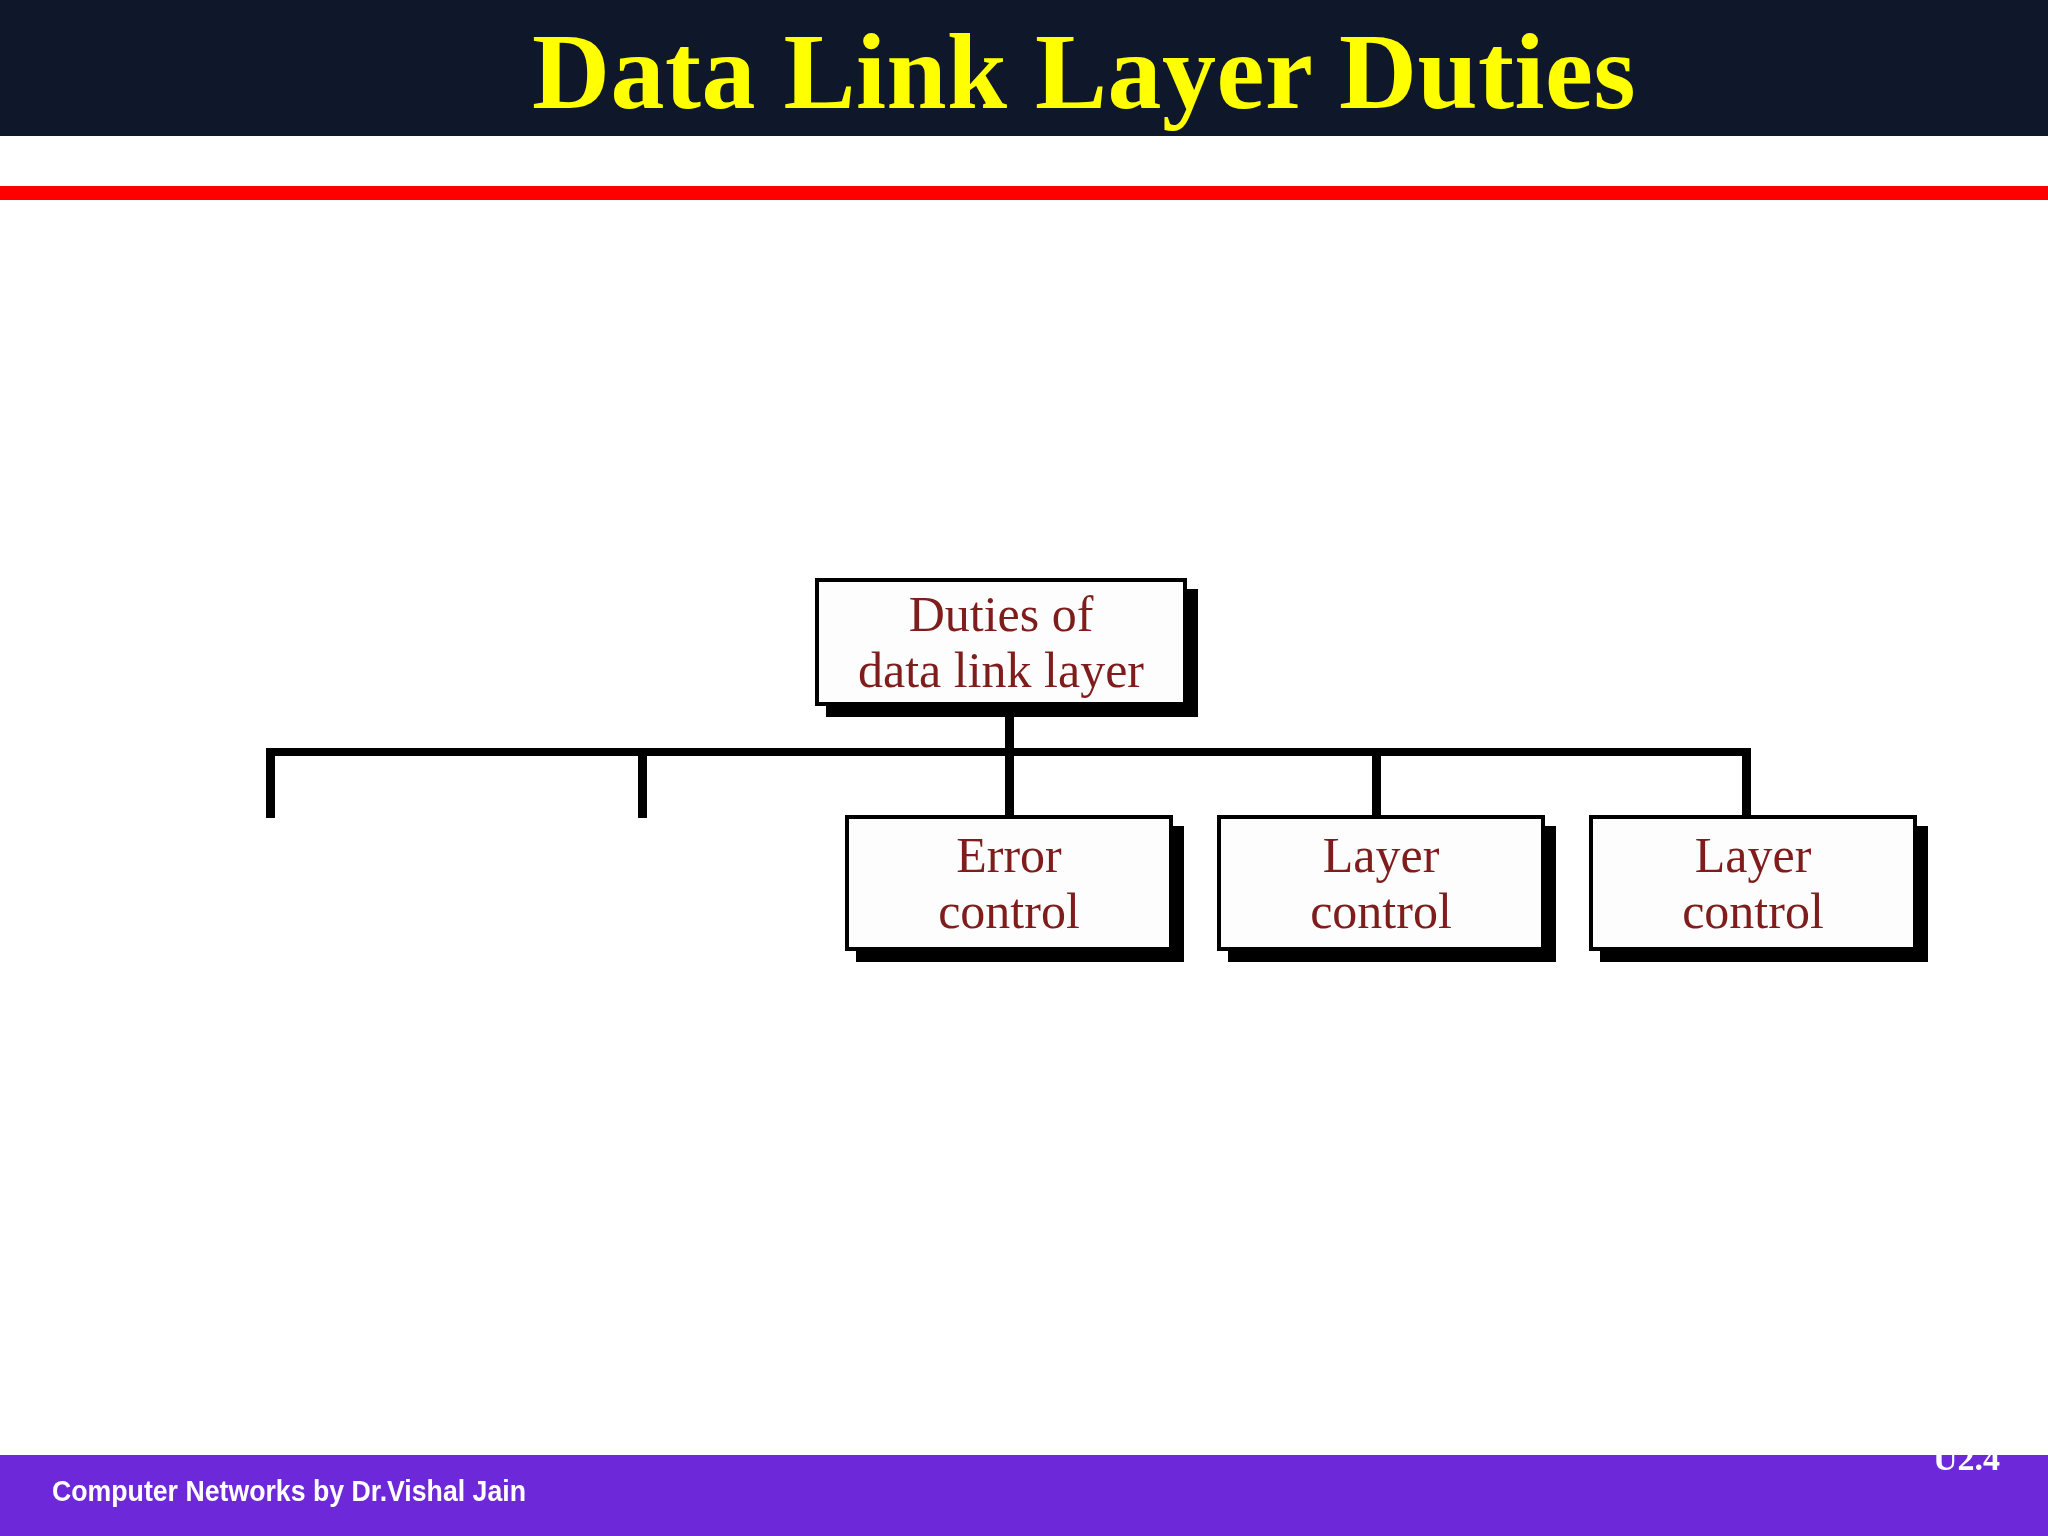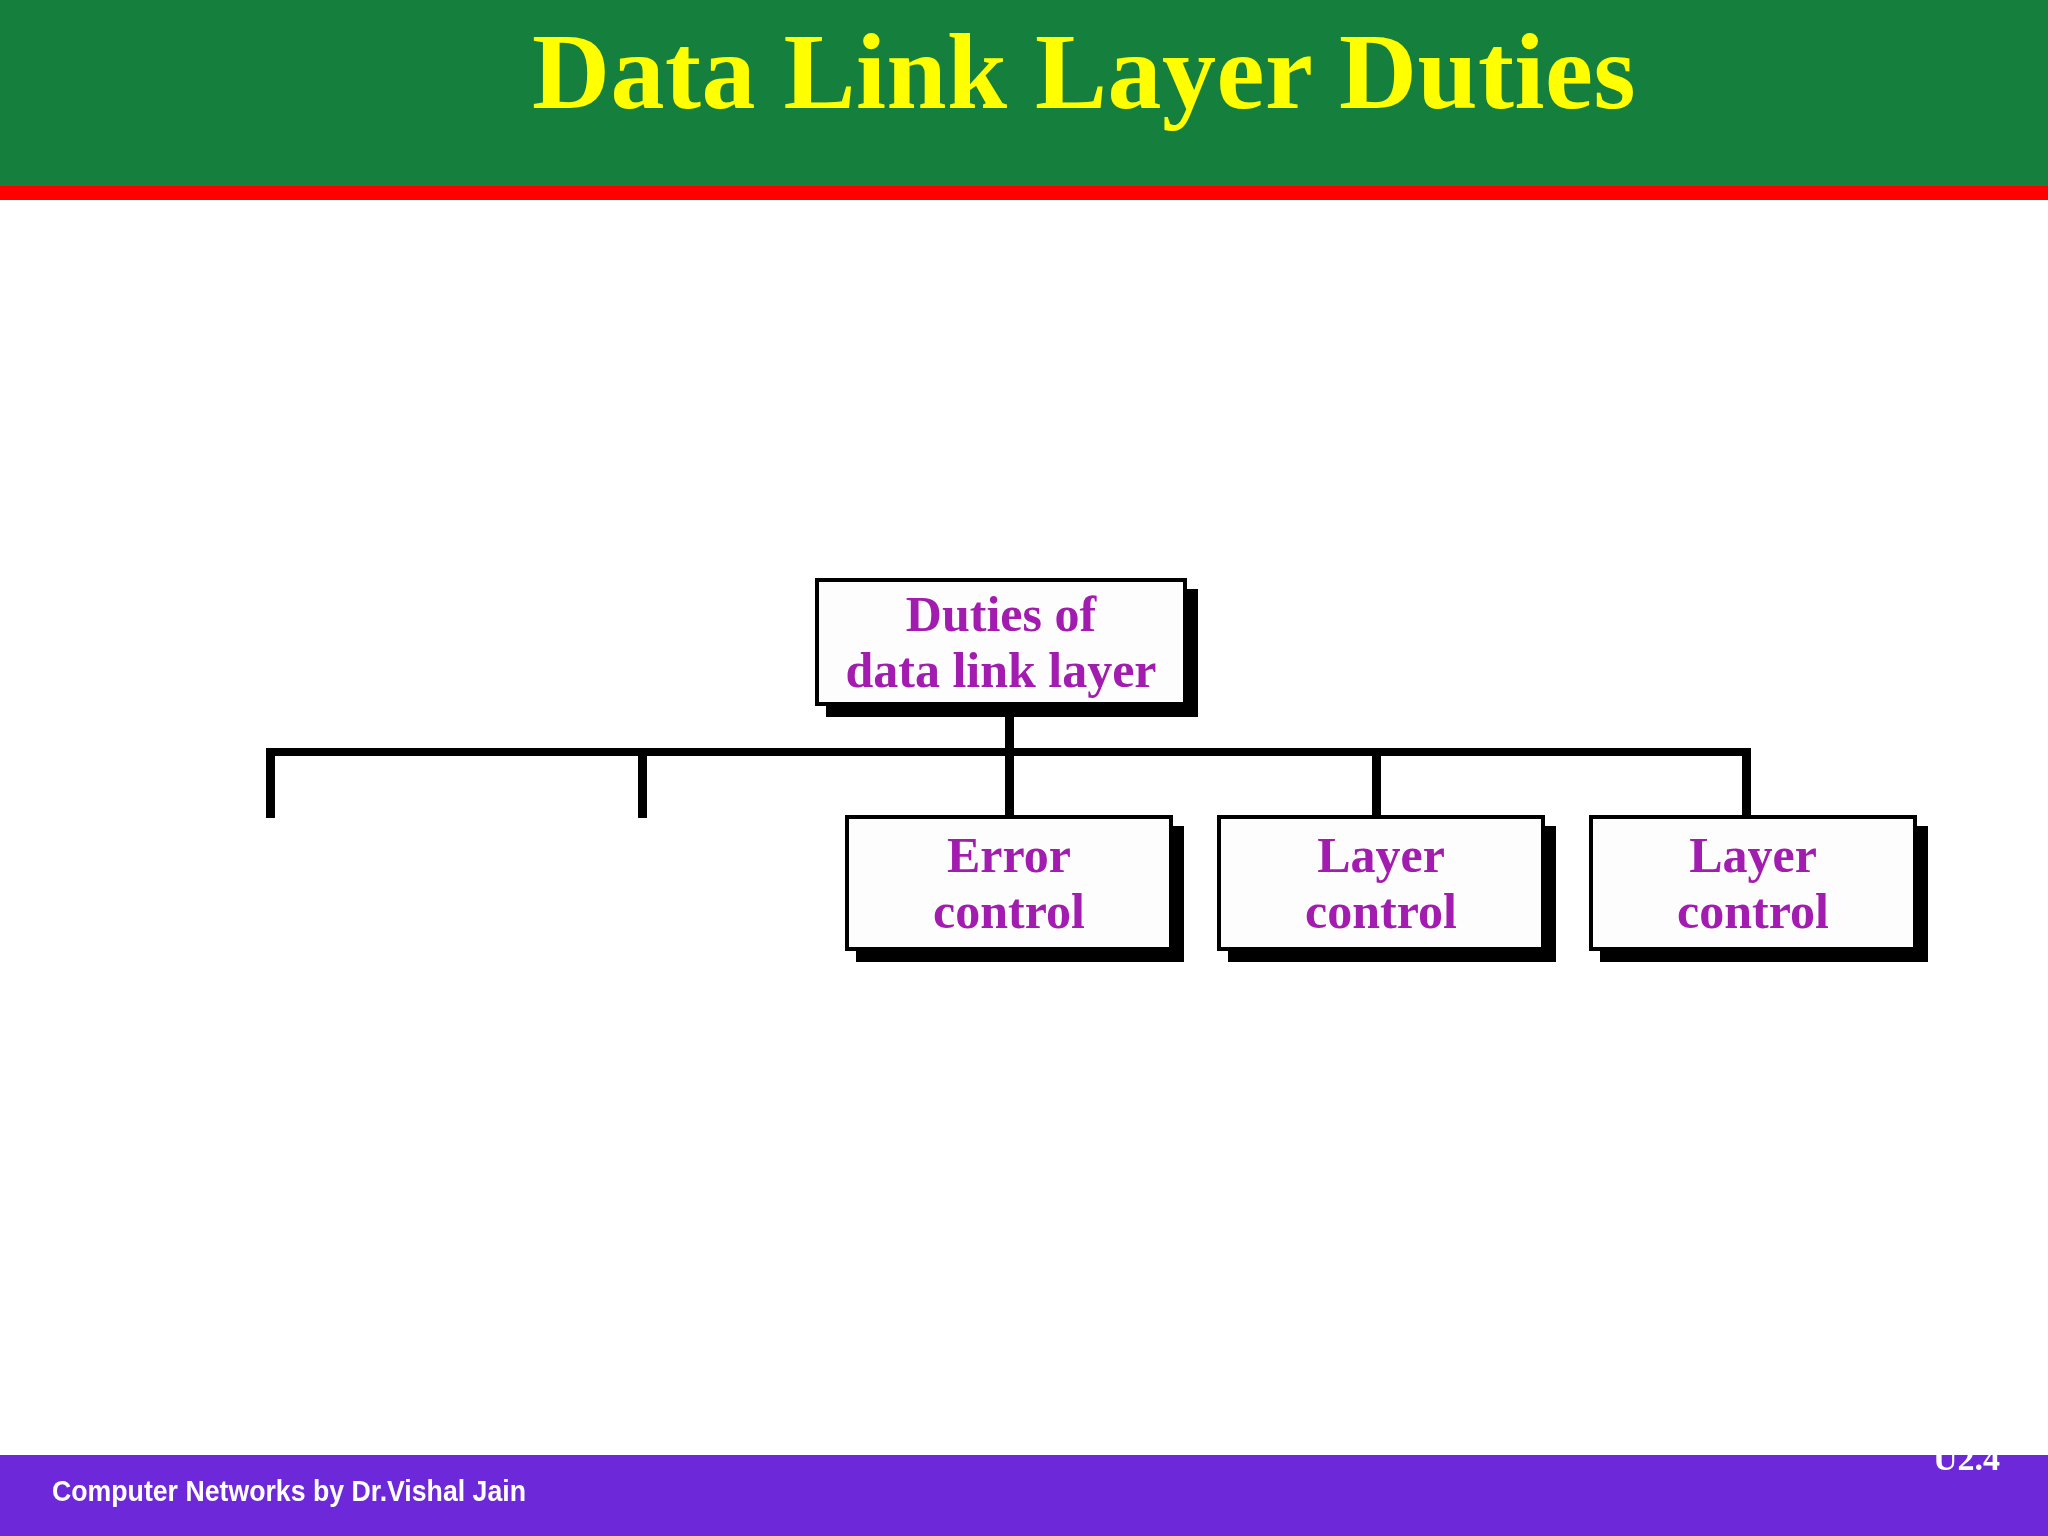--- a/index.html
+++ b/index.html
@@ -14,22 +14,22 @@
     overflow: hidden;
     position: relative;
   }
 
   
   .slide-header {
     position: absolute;
     left: 0;
     top: 0;
     width: 2048px;
-    height: 186px;
-    background: #15803d;
+    height: 136px;
+    background: #0f172a;
     box-sizing: border-box;
   }
   .slide-title {
     position: absolute;
     left: 0;
     top: 6px;
     width: 2048px;
     text-align: center;
     padding-left: 120px;
     box-sizing: border-box;
@@ -65,22 +65,22 @@
     background: #fdfdfd;
     border: 4px solid #000000;
     box-shadow: 11px 11px 0 0 #000000;
     display: flex;
     align-items: center;
     justify-content: center;
     text-align: center;
   }
   .node-label {
     font-family: "Liberation Serif", "DejaVu Serif", serif;
-    font-weight: bold;
-    color: #a21caf;
+    font-weight: normal;
+    color: #7f1d1d;
     line-height: 1.12;
     white-space: pre-line;
   }
 
   
   #node-root {
     left: 815px;
     top: 378px;
     width: 372px;
     height: 128px;

